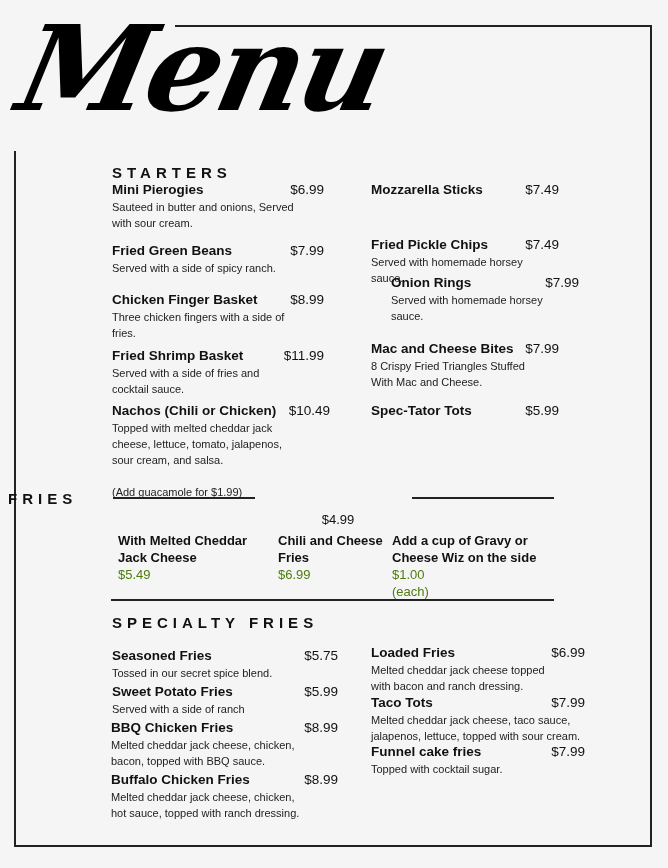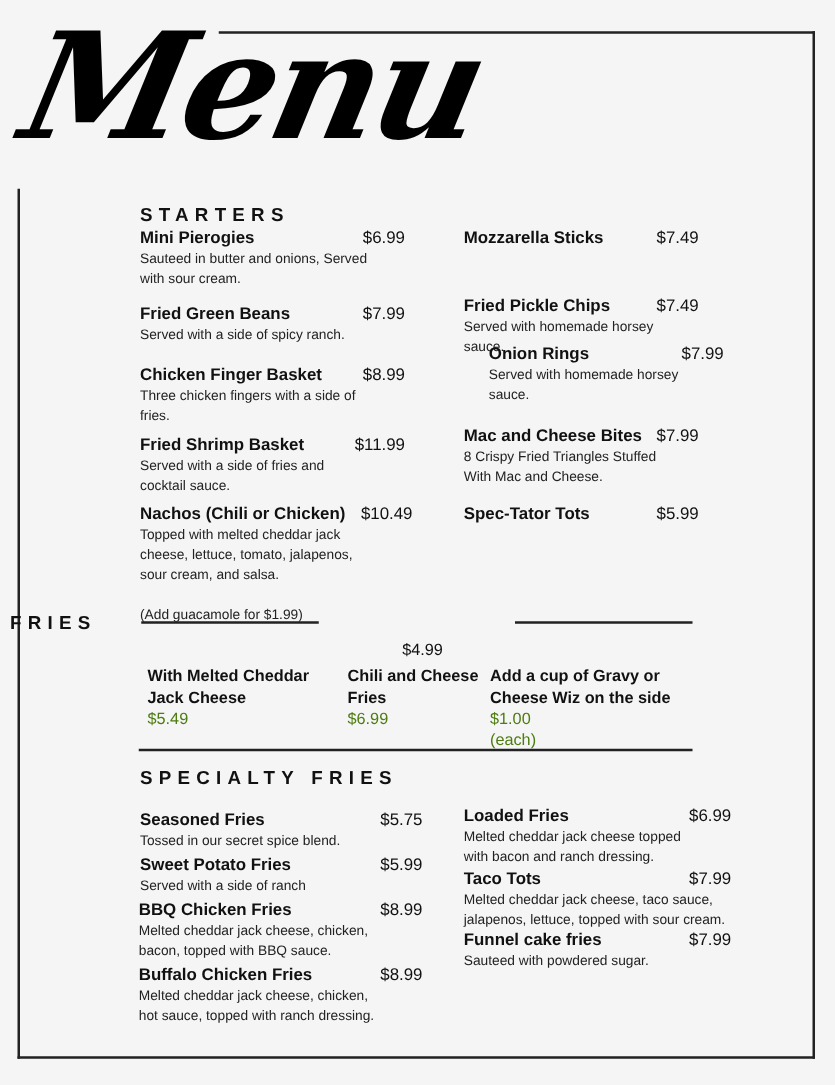--- a/index.html
+++ b/index.html
@@ -184,14 +184,14 @@
       <span class="item-name">Taco Tots</span>
       <span class="item-price">$7.99</span>
     </div>
   <div class="item-desc" style="width:214px">Melted cheddar jack cheese, taco sauce, jalapenos, lettuce, topped with sour cream.</div>
 </div>
 <div class="item" style="left:371px; top:744px; width:214px;">
   <div class="item-head">
       <span class="item-name">Funnel cake fries</span>
       <span class="item-price">$7.99</span>
     </div>
-  <div class="item-desc">Sauteed with powdered sugar.</div>
+  <div class="item-desc">Topped with cocktail sugar.</div>
 </div>
 
 </body></html>

